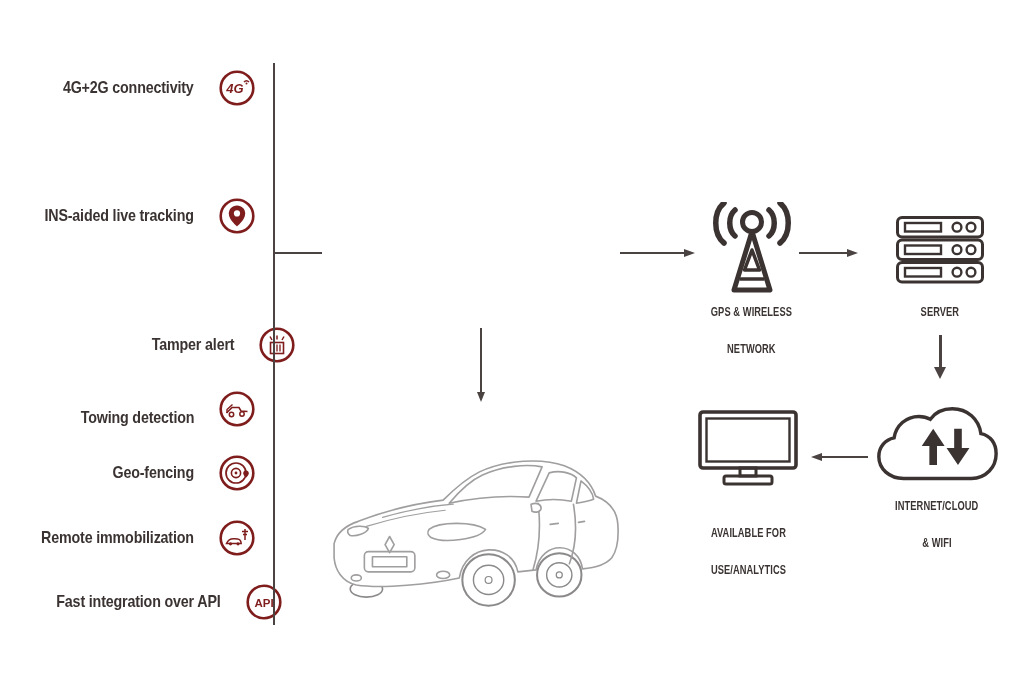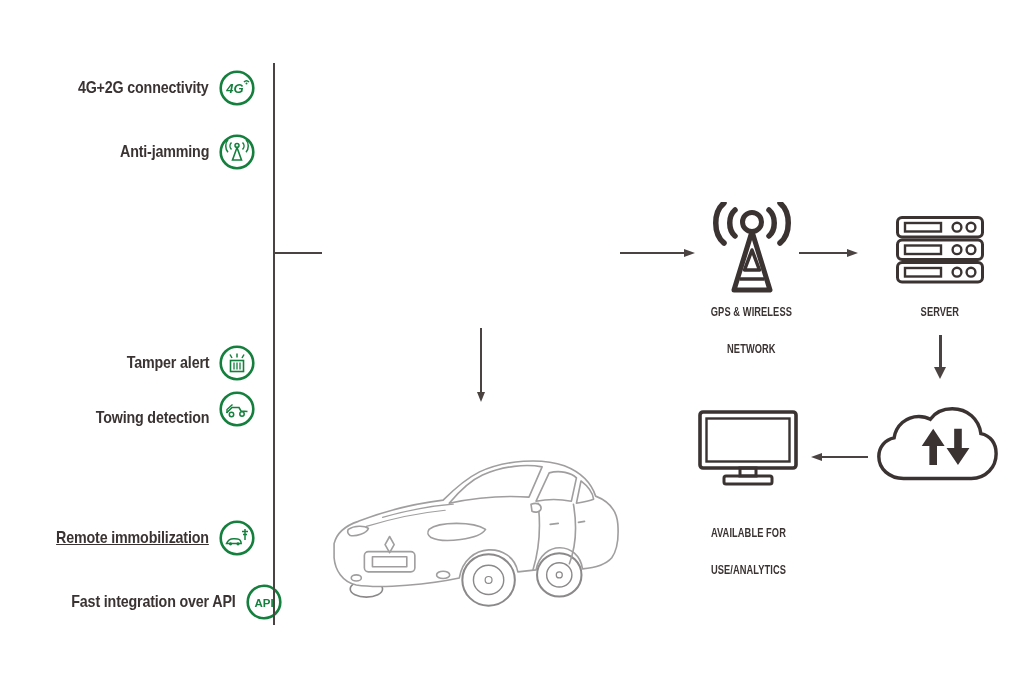--- a/index.html
+++ b/index.html
@@ -3,28 +3,28 @@
 <meta charset="utf-8">
 <style>
   html,body{margin:0;padding:0;background:#ffffff;}
   #canvas{
     position:relative;width:1024px;height:690px;background:#ffffff;overflow:hidden;
     font-family:"Liberation Sans", sans-serif;color:#3a3332;
   }
   
   .feature-row{
     position:absolute;left:0;width:256px;height:38px;
-    display:flex;align-items:center;justify-content:flex-end;gap:9px;
+    display:flex;align-items:center;justify-content:flex-end;gap:24px;
   }
   .feature-label{
     font-size:17px;font-weight:bold;white-space:nowrap;letter-spacing:-0.2px;
     display:inline-block;transform:scaleX(0.84);transform-origin:100% 50%;
   }
   .icon-circle{
-    width:38px;height:38px;flex:0 0 38px;color:#15803d;
+    width:38px;height:38px;flex:0 0 38px;color:#7f1d1d;
   }
   .icon-circle svg{display:block;width:38px;height:38px;}
 
   
   .vline{position:absolute;background:#4a4342;}
   .hline{position:absolute;background:#4a4342;}
   .ah-right{position:absolute;width:0;height:0;border-left:11px solid #4a4342;border-top:4px solid transparent;border-bottom:4px solid transparent;}
   .ah-left{position:absolute;width:0;height:0;border-right:11px solid #4a4342;border-top:4px solid transparent;border-bottom:4px solid transparent;}
   .ah-down{position:absolute;width:0;height:0;border-top:10px solid #4a4342;border-left:4.5px solid transparent;border-right:4.5px solid transparent;}
   .ah-down-big{position:absolute;width:0;height:0;border-top:12px solid #4a4342;border-left:6.5px solid transparent;border-right:6.5px solid transparent;}
@@ -50,38 +50,34 @@
     <span class="icon-circle">
       <svg viewBox="0 0 38 38" fill="none" stroke="currentColor">
         <circle cx="19" cy="19" r="16.3" stroke-width="2.6"></circle>
         <text x="17" y="24" font-size="13" font-weight="bold" font-style="italic" text-anchor="middle" fill="currentColor" stroke="none">4G</text>
         <path d="M26,13 C27.5,11.5 29.5,11.5 31,13" stroke-width="1.6"></path>
         <circle cx="28.5" cy="14.5" r="1" fill="currentColor" stroke="none"></circle>
       </svg>
     </span>
   </div>
 
-  <div class="feature-row" style="top:133px;">
-    <span class="feature-label">Anti-jamming</span>
-    <span class="icon-circle">
-      <svg viewBox="0 0 38 38" fill="none" stroke="currentColor">
-        <circle cx="19" cy="19" r="16.3" stroke-width="2.6"></circle>
-        <circle cx="19" cy="12.5" r="2" stroke-width="1.5"></circle>
-        <path d="M19,14.5 L23.5,27 L14.5,27 Z" stroke-width="1.6"></path>
-        <path d="M13.5,9.5 C11.5,11.5 11.5,14.5 13.5,16.5" stroke-width="1.5"></path>
-        <path d="M10,6.8 C7,9.8 7,16.2 10,19.2" stroke-width="1.5"></path>
-        <path d="M24.5,9.5 C26.5,11.5 26.5,14.5 24.5,16.5" stroke-width="1.5"></path>
-        <path d="M28,6.8 C31,9.8 31,16.2 28,19.2" stroke-width="1.5"></path>
-      </svg>
-    </span>
-  </div>
-
-
-
-  <div class="feature-row" style="top:344px;">
+
+  <div class="feature-row" style="top:197px;">
+    <span class="feature-label">INS-aided live tracking</span>
+    <span class="icon-circle">
+      <svg viewBox="0 0 38 38" fill="none" stroke="currentColor">
+        <circle cx="19" cy="19" r="16.3" stroke-width="2.6"></circle>
+        <path d="M19,8.5 C14,8.5 10.8,12.2 10.8,16.6 C10.8,23 19,29.5 19,29.5 C19,29.5 27.2,23 27.2,16.6 C27.2,12.2 24,8.5 19,8.5 Z" fill="currentColor" stroke="none"></path>
+        <circle cx="19" cy="16.4" r="3.1" fill="#ffffff" stroke="none"></circle>
+      </svg>
+    </span>
+  </div>
+
+
+  <div class="feature-row" style="top:326px;padding-left:40px;">
     <span class="feature-label">Tamper alert</span>
     <span class="icon-circle">
       <svg viewBox="0 0 38 38" fill="none" stroke="currentColor">
         <circle cx="19" cy="19" r="16.3" stroke-width="2.6"></circle>
         <rect x="12.5" y="16.5" width="13" height="11" stroke-width="1.6"></rect>
         <path d="M16,18.5 L16,25.5 M19,18.5 L19,25.5 M22,18.5 L22,25.5" stroke-width="1.3"></path>
         <path d="M14,14 L12,10.5 M19,13.5 L19,9.5 M24,14 L26,10.5" stroke-width="1.5"></path>
       </svg>
     </span>
   </div>
@@ -92,22 +88,34 @@
       <svg viewBox="0 0 38 38" fill="none" stroke="currentColor">
         <circle cx="19" cy="19" r="16.3" stroke-width="2.6"></circle>
         <path d="M8.5,23 L14,17.5 L21,17.5 L23,21 L29.5,21.5" stroke-width="1.6"></path>
         <path d="M9,23 L9,19.5 L14.5,14.5" stroke-width="1.4"></path>
         <circle cx="13.5" cy="24.5" r="2.2" stroke-width="1.5"></circle>
         <circle cx="24" cy="24" r="2.2" stroke-width="1.5"></circle>
       </svg>
     </span>
   </div>
 
-
-  <div class="feature-row" style="top:519px;text-decoration:underline;">
+  <div class="feature-row" style="top:454px;">
+    <span class="feature-label">Geo-fencing</span>
+    <span class="icon-circle">
+      <svg viewBox="0 0 38 38" fill="none" stroke="currentColor">
+        <circle cx="19" cy="19" r="16.3" stroke-width="2.6"></circle>
+        <circle cx="18" cy="19" r="10" stroke-width="1.7"></circle>
+        <circle cx="18" cy="19" r="4.6" stroke-width="1.6"></circle>
+        <circle cx="18" cy="19" r="1.4" fill="currentColor" stroke="none"></circle>
+        <path d="M28,16.5 C26.3,16.5 25.2,17.7 25.2,19.2 C25.2,21.3 28,23.5 28,23.5 C28,23.5 30.8,21.3 30.8,19.2 C30.8,17.7 29.7,16.5 28,16.5 Z" fill="currentColor" stroke="none"></path>
+      </svg>
+    </span>
+  </div>
+
+  <div class="feature-row" style="top:519px;">
     <span class="feature-label">Remote immobilization</span>
     <span class="icon-circle">
       <svg viewBox="0 0 38 38" fill="none" stroke="currentColor">
         <circle cx="19" cy="19" r="16.3" stroke-width="2.6"></circle>
         <path d="M8.5,24.5 C10,21 13,19.5 16.5,19.8 L19.5,20 C21.8,20.2 23,22 23.2,24.5 Z" stroke-width="1.5"></path>
         <circle cx="12.5" cy="24.8" r="1.6" fill="currentColor" stroke="none"></circle>
         <circle cx="20" cy="24.8" r="1.6" fill="currentColor" stroke="none"></circle>
         <path d="M27,10 L27,21 M24,12.5 L30,12.5 M25,15.5 L29,15.5" stroke-width="1.5"></path>
       </svg>
     </span>
@@ -179,20 +187,24 @@
     <span><span>SERVER</span></span>
   </div>
 
   <div class="node-icon" style="left:875px;top:407px;">
     <svg width="124" height="78" viewBox="0 0 130 80" fill="none" stroke="currentColor">
       <path d="M30,74 C15,74 4,64 4,51 C4,41 10.5,33.5 20,31.5 C22,18.5 32.5,9 46,9 C50.5,9 54.5,10 58,12 C63,5 71.5,1 81,1 C97,1 109,12 111,27 C121,29 127,37 127,48 C127,62 116.5,74 101,74 Z" stroke-width="3.6"></path>
       <path d="M57,60 L57,40 L49,40 L61,22 L73,40 L65,40 L65,60 Z" fill="currentColor" stroke="none"></path>
       <path d="M83,22 L83,42 L75,42 L87,60 L99,42 L91,42 L91,22 Z" fill="currentColor" stroke="none"></path>
     </svg>
   </div>
+  <div class="node-caption" style="left:852px;top:497px;">
+    <span><span>INTERNET/CLOUD</span><br>
+    <span>&amp; WIFI</span></span>
+  </div>
 
   <div class="node-icon" style="left:698px;top:410px;">
     <svg width="100" height="78" viewBox="0 0 100 78" fill="none" stroke="currentColor">
       <rect x="2" y="2" width="96" height="56" rx="3" stroke-width="3.6"></rect>
       <rect x="8.5" y="8.5" width="83" height="43" stroke-width="2.4"></rect>
       <rect x="42" y="58" width="16" height="8" stroke-width="3"></rect>
       <rect x="26" y="66" width="48" height="8" rx="2" stroke-width="3"></rect>
     </svg>
   </div>
   <div class="node-caption" style="left:663px;top:497px;margin-top:27px;">

